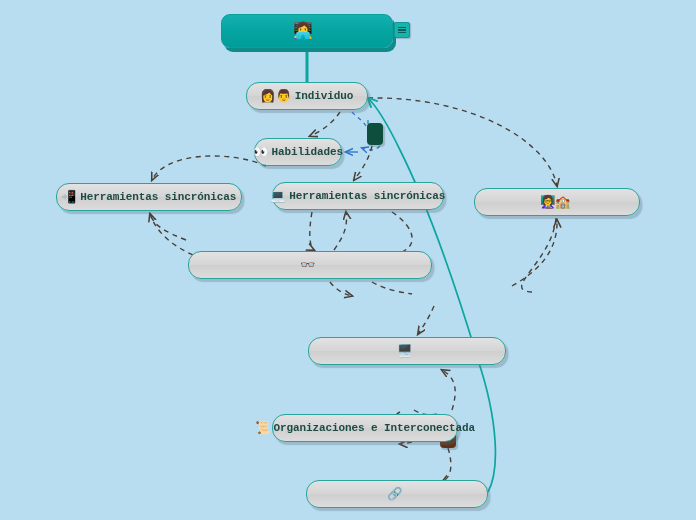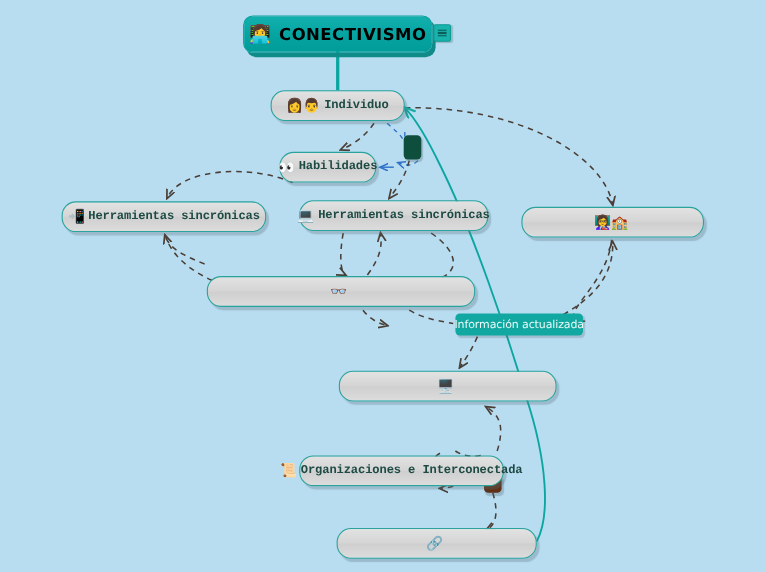--- a/index.html
+++ b/index.html
@@ -170,21 +170,20 @@
     <path d="M400,412 C396,414 392,418 400,424" stroke="#4a3f37" stroke-width="1.4" stroke-dasharray="5,4.5" fill="none" marker-end="url(#arrD)"></path>
 
     <path d="M448,448 C454,468 450,478 442,482" stroke="#4a3f37" stroke-width="1.4" stroke-dasharray="5,4.5" fill="none" marker-end="url(#arrD)"></path>
     <path d="M412,442 C404,444 400,444 400,444" stroke="#4a3f37" stroke-width="1.4" stroke-dasharray="5,4.5" fill="none" marker-end="url(#arrD)"></path>
 
     <path d="M488,492 C500,470 498,420 478,360 C460,300 430,210 400,150 C388,125 378,108 368,98" stroke="#0ba6a0" stroke-width="1.7" fill="none" marker-end="url(#arrT)"></path>
   </svg>
 
   <div class="node root" style="left:221px; top:14px; width:172px;">
     <span class="emo">👩‍💻</span>
-    <span class="lbl">CONECTIVISMO</span>
   </div>
   <div class="note-btn" style="left:394px; top:22px;">
     <i></i>
       <i></i>
       <i></i>
   </div>
 
   <div class="chip chip-green" style="left:367px; top:123px; width:16px; height:22px;"></div>
   <div class="chip chip-brown" style="left:440px; top:432px; width:16px; height:16px;"></div>
 
@@ -222,17 +221,14 @@
 
   <div class="node topic" style="left:272px; top:414px; width:186px;">
     <span class="emo">📜</span>
     <span class="lbl">Organizaciones e Interconectada</span>
   </div>
 
   <div class="node topic" style="left:306px; top:480px; width:182px;">
     <span class="emo">🔗</span>
   </div>
 
-  <div class="node callout" style="left:414px; top:285px; width:116px;">
-    <span class="lbl">Información actualizada</span>
-  </div>
 
 </div>
 
 </body></html>

